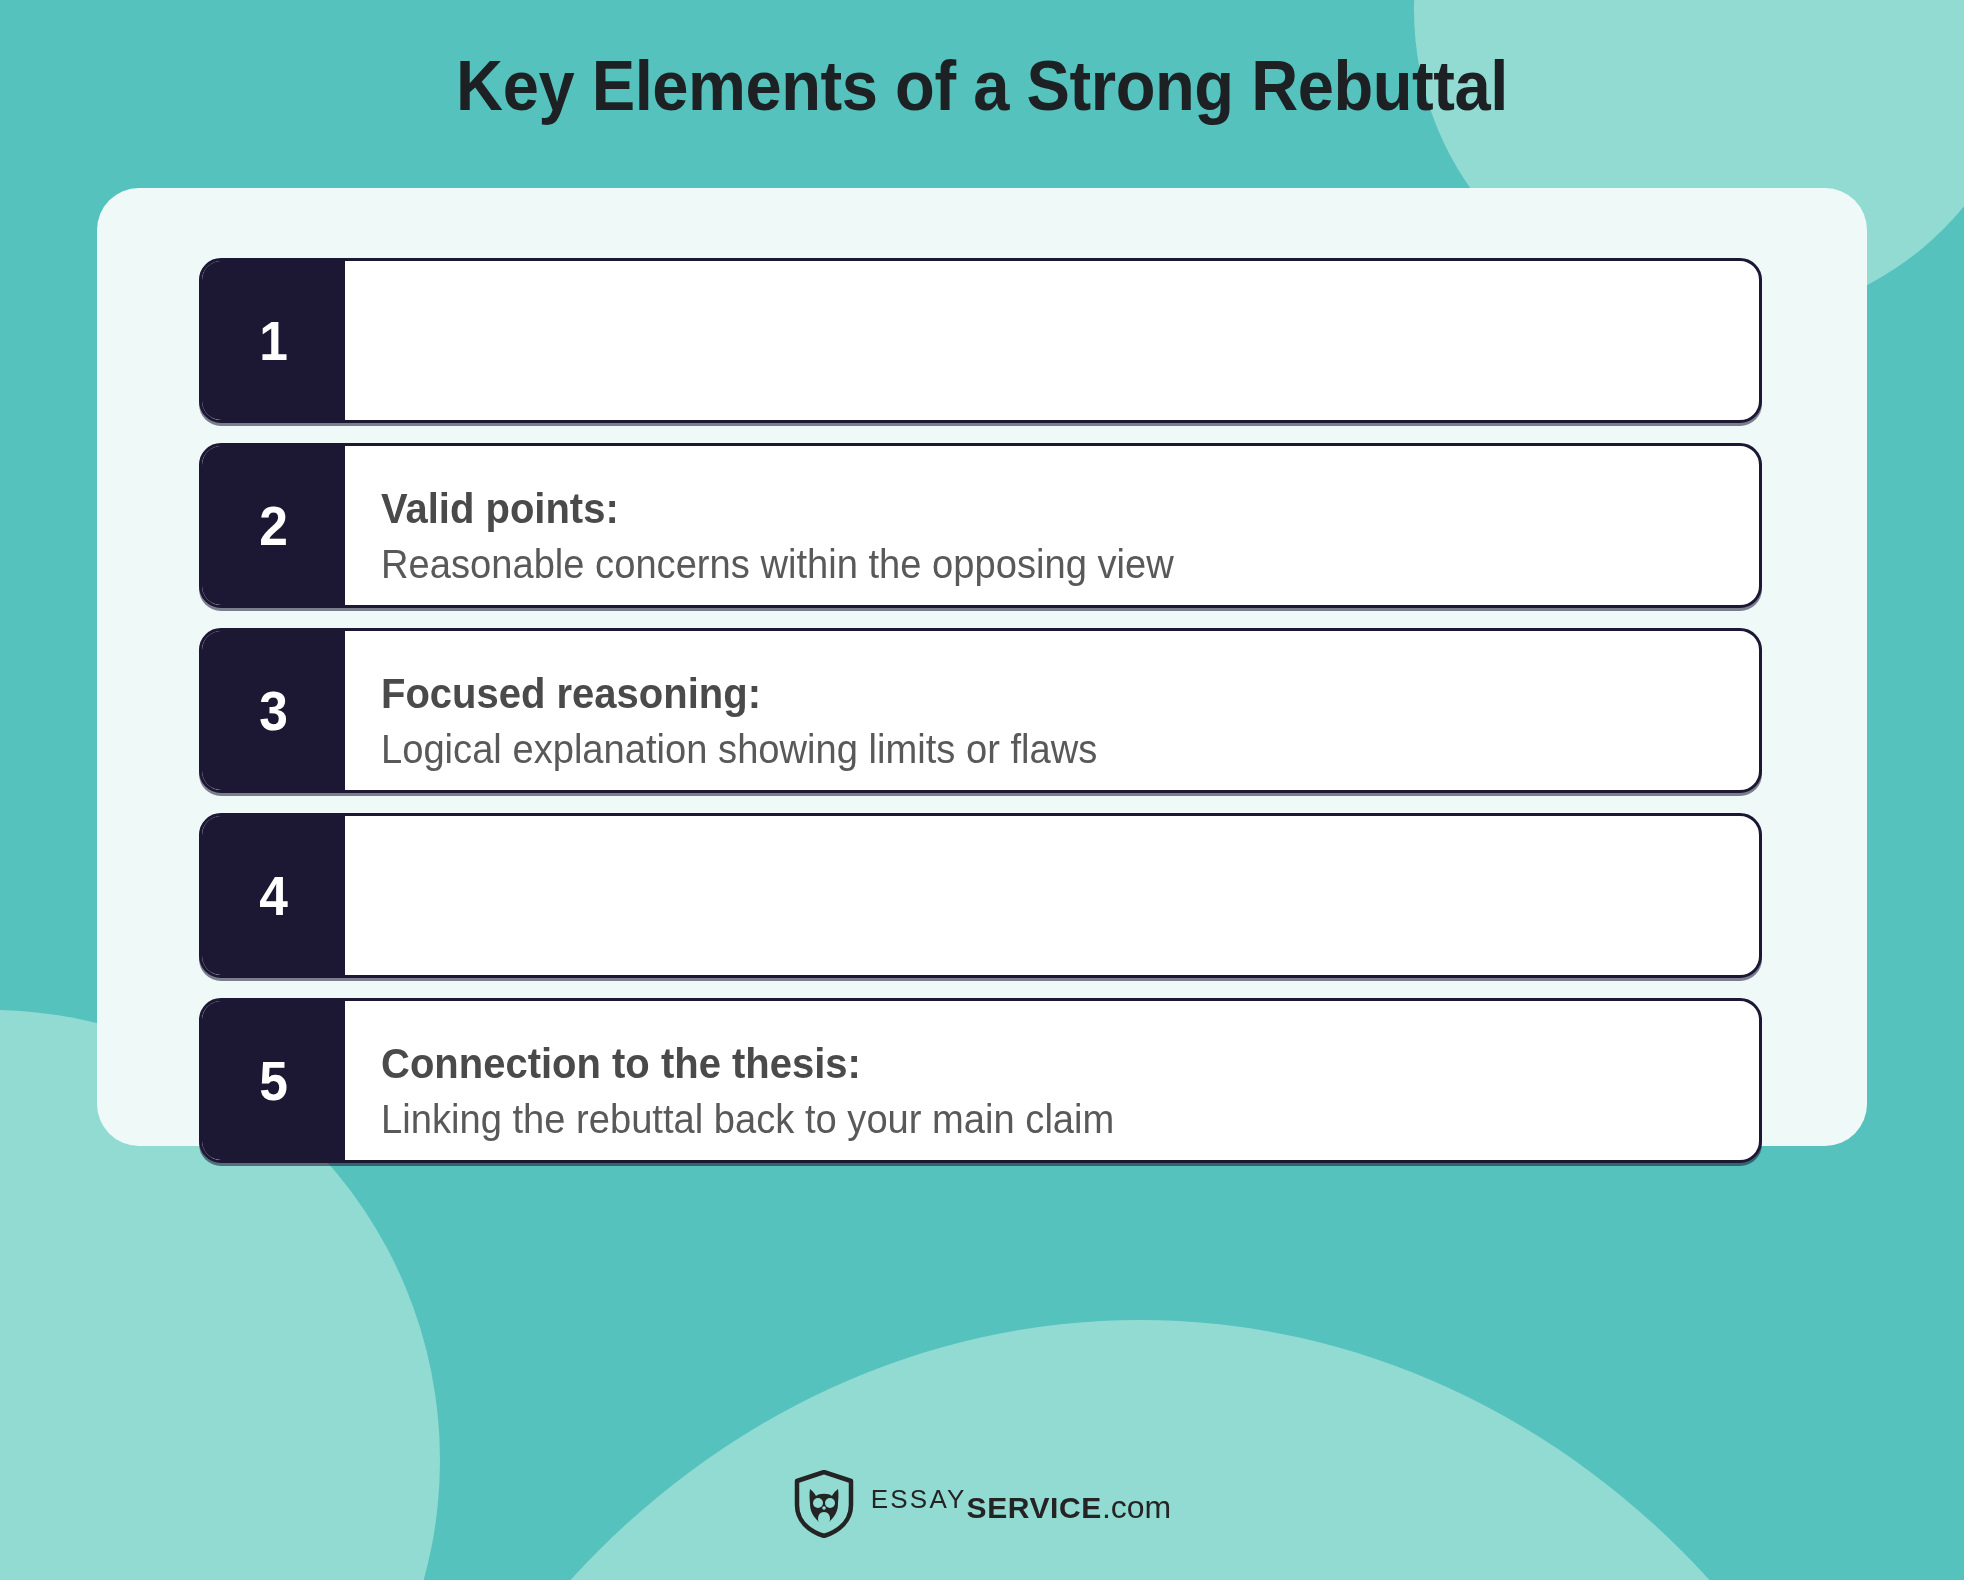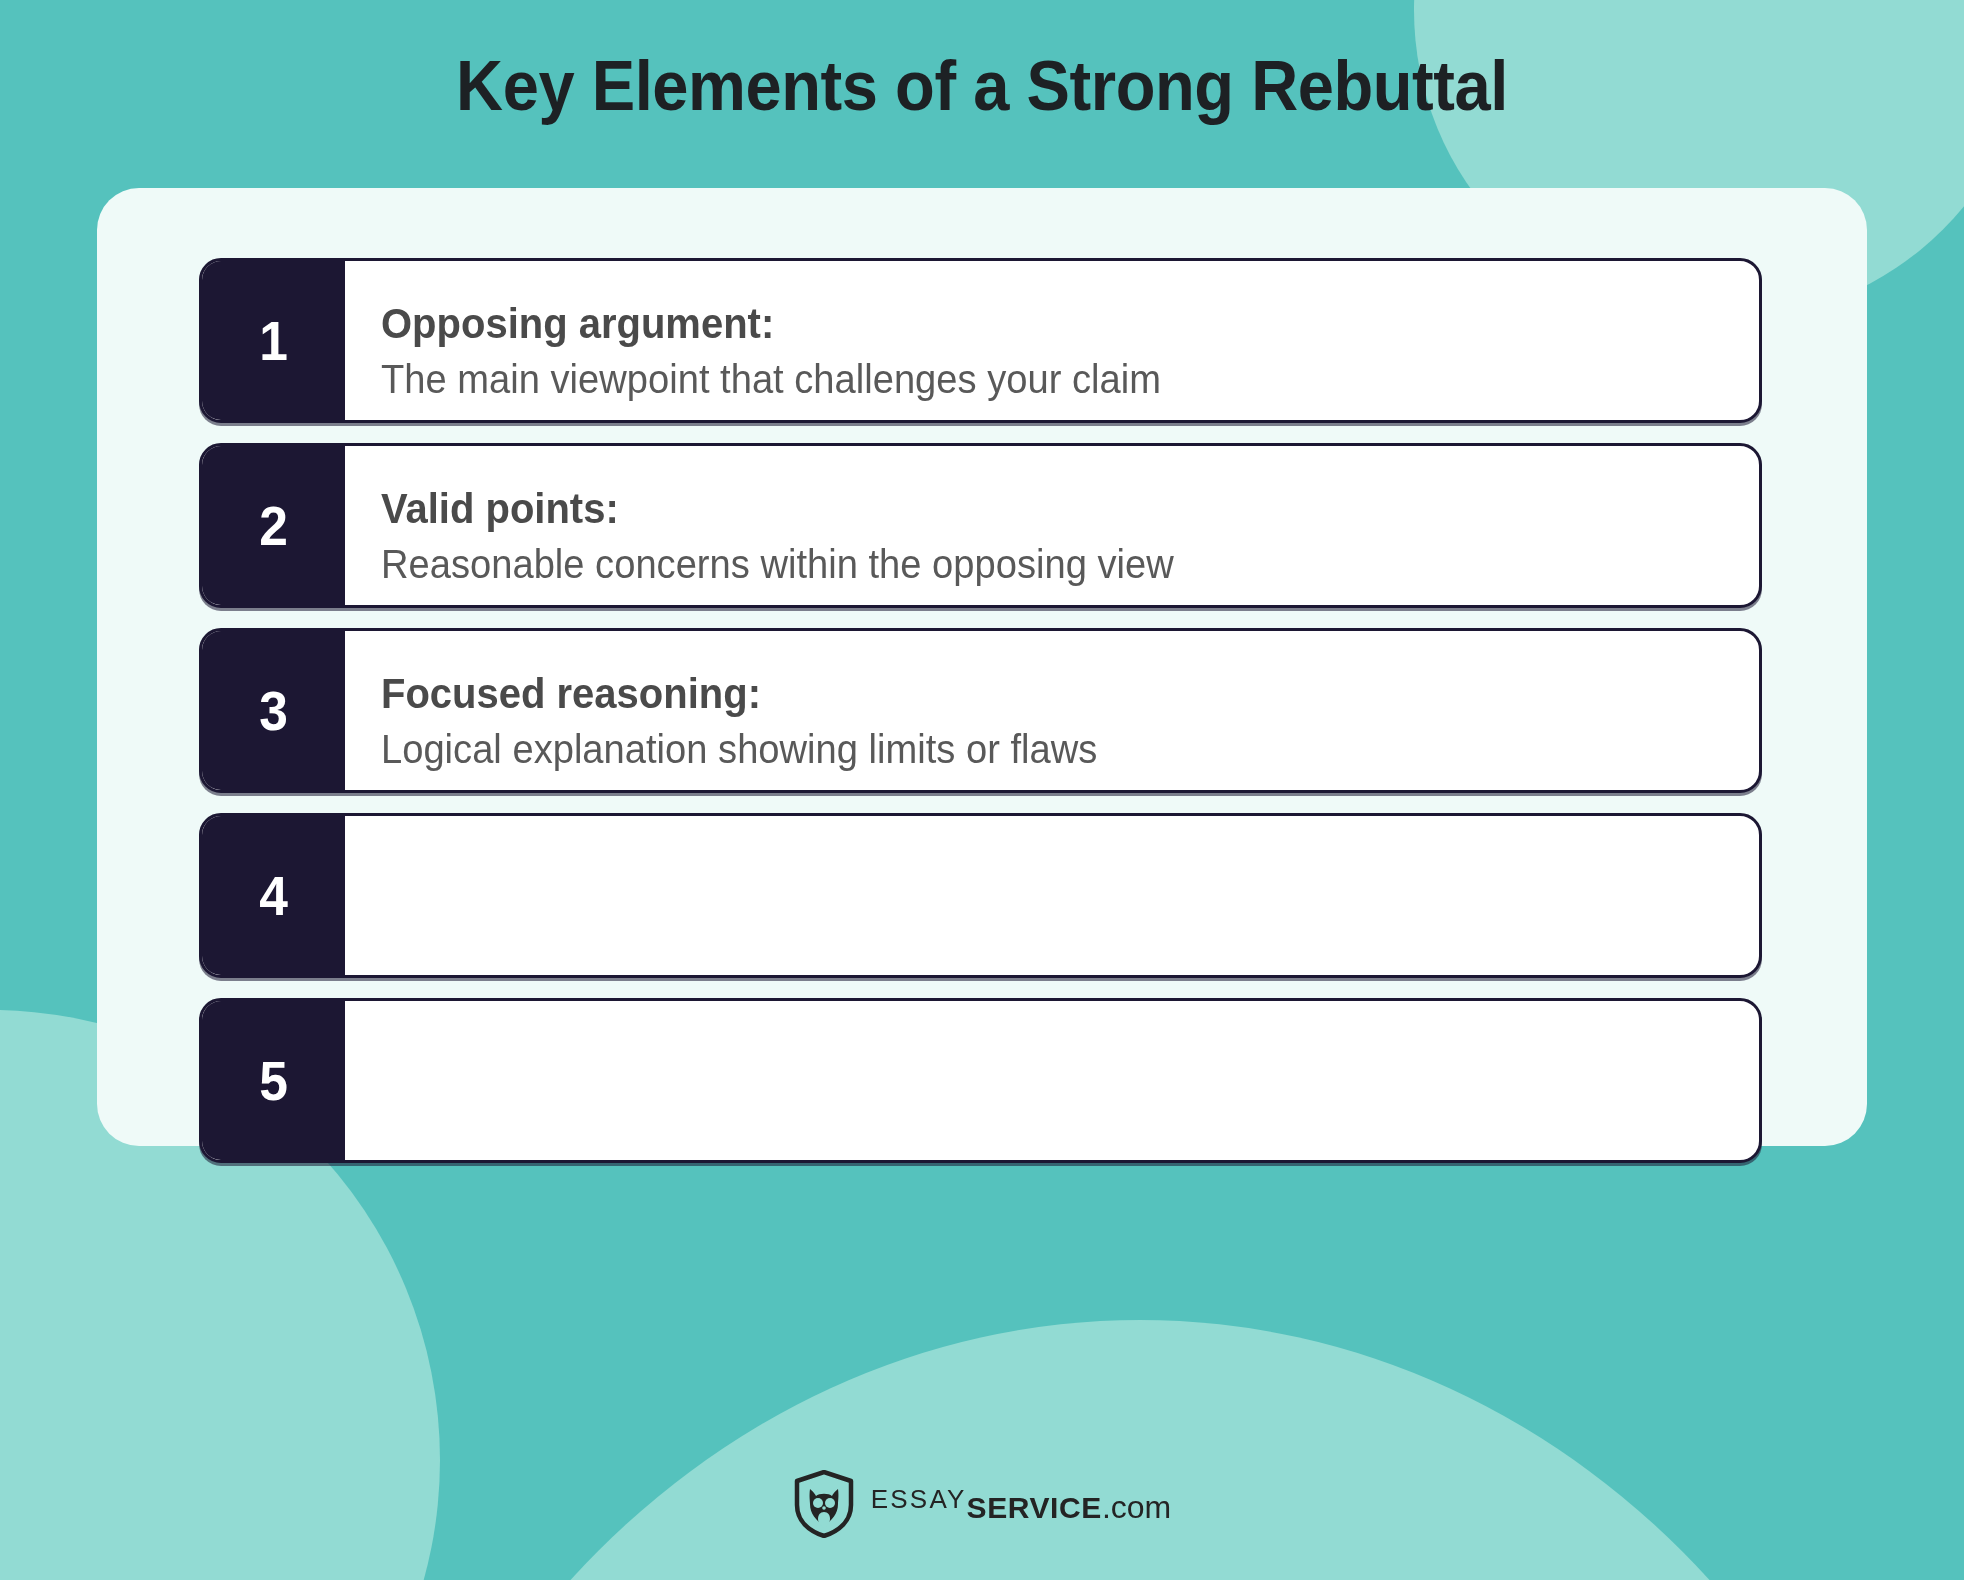--- a/index.html
+++ b/index.html
@@ -188,24 +188,20 @@
 </div>
 
 <h1 class="title">Key Elements of a Strong Rebuttal</h1>
 
 <div class="panel">
   <div class="list" id="list-container">
       <div class="row">
         <div class="badge">
           <span class="badge-num">1</span>
         </div>
-        <div class="row-body">
-          <div class="row-title">Opposing argument:</div>
-          <div class="row-desc">The main viewpoint that challenges your claim</div>
-        </div>
       </div>
       <div class="row">
         <div class="badge">
           <span class="badge-num">2</span>
         </div>
         <div class="row-body">
           <div class="row-title">Valid points:</div>
           <div class="row-desc">Reasonable concerns within the opposing view</div>
         </div>
       </div>
@@ -219,20 +215,24 @@
         </div>
       </div>
       <div class="row">
         <div class="badge">
           <span class="badge-num">4</span>
         </div>
       </div>
       <div class="row">
         <div class="badge">
           <span class="badge-num">5</span>
+        </div>
+        <div class="row-body">
+          <div class="row-title">Connection to the thesis:</div>
+          <div class="row-desc">Linking the rebuttal back to your main claim</div>
         </div>
       </div>
     </div>
 </div>
 
 <div class="footer">
   <span>
     <svg class="logo-mark" viewBox="0 0 62 68" fill="none" xmlns="http://www.w3.org/2000/svg">
       <path d="M31 2 L58 11 V35 C58 51 46 61 31 66 C16 61 4 51 4 35 V11 Z" stroke="#242424" stroke-width="4.5" fill="none" stroke-linejoin="round"></path>
       <path d="M17 19 C17 19 21 22 23 26 C26 23 36 23 39 26 C41 22 45 19 45 19

